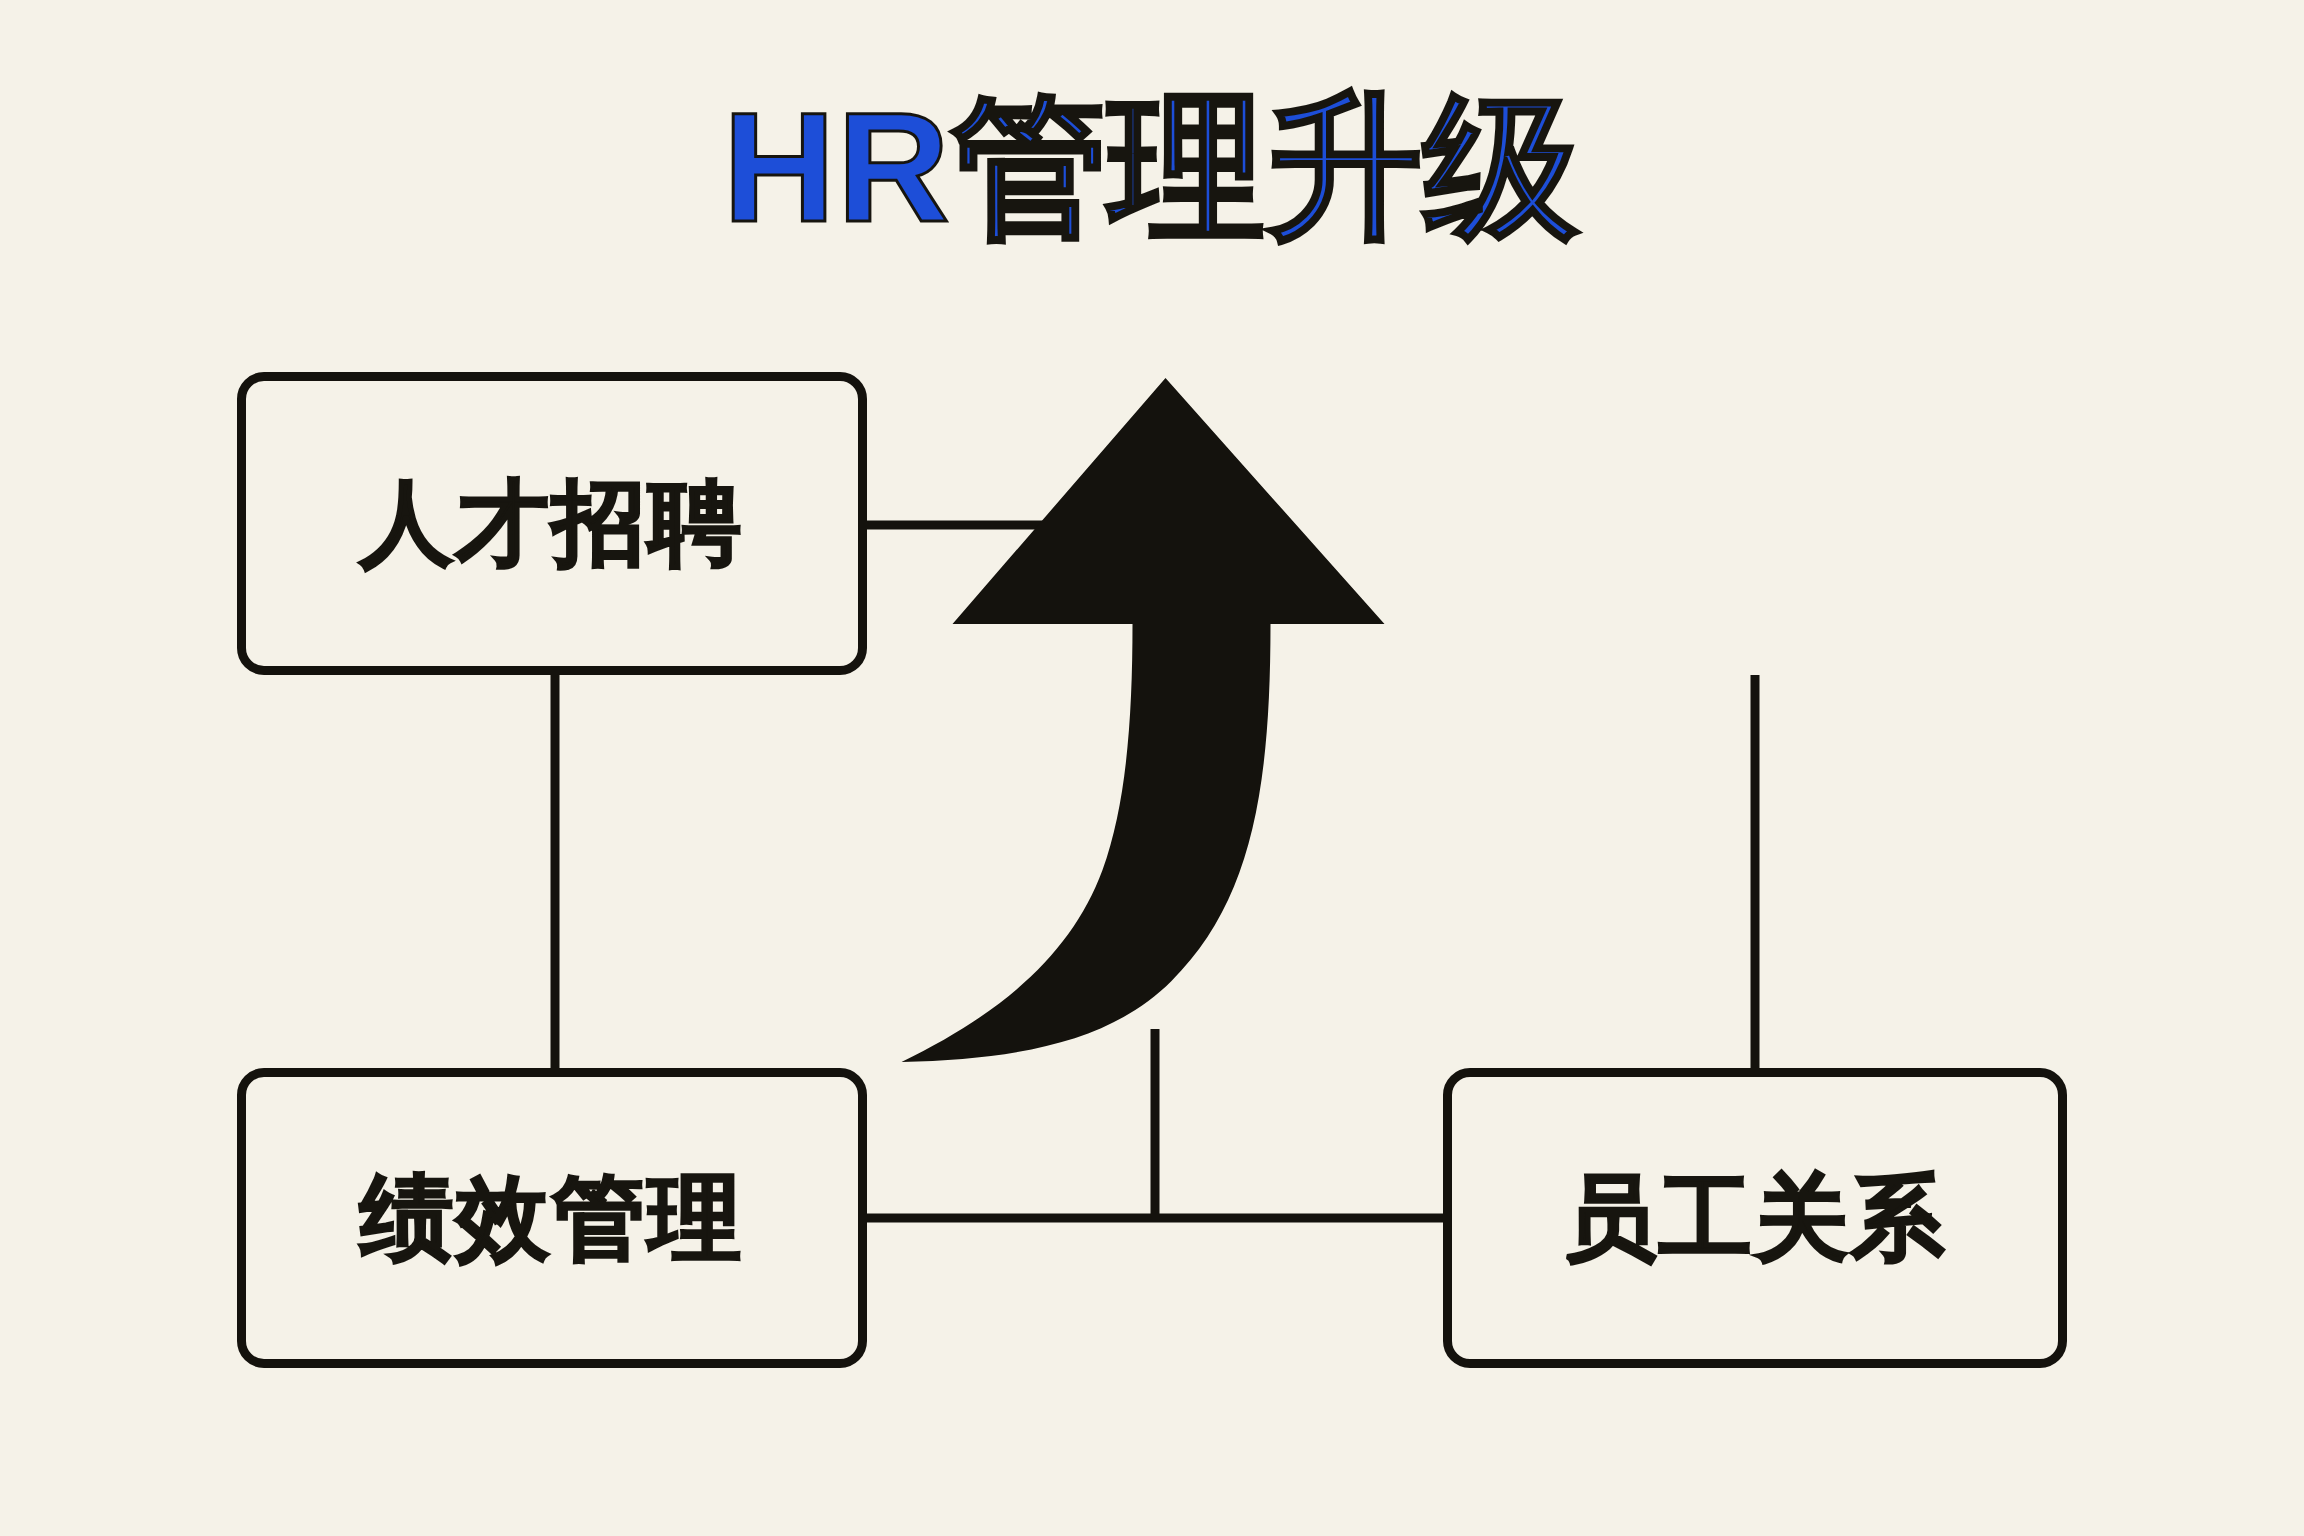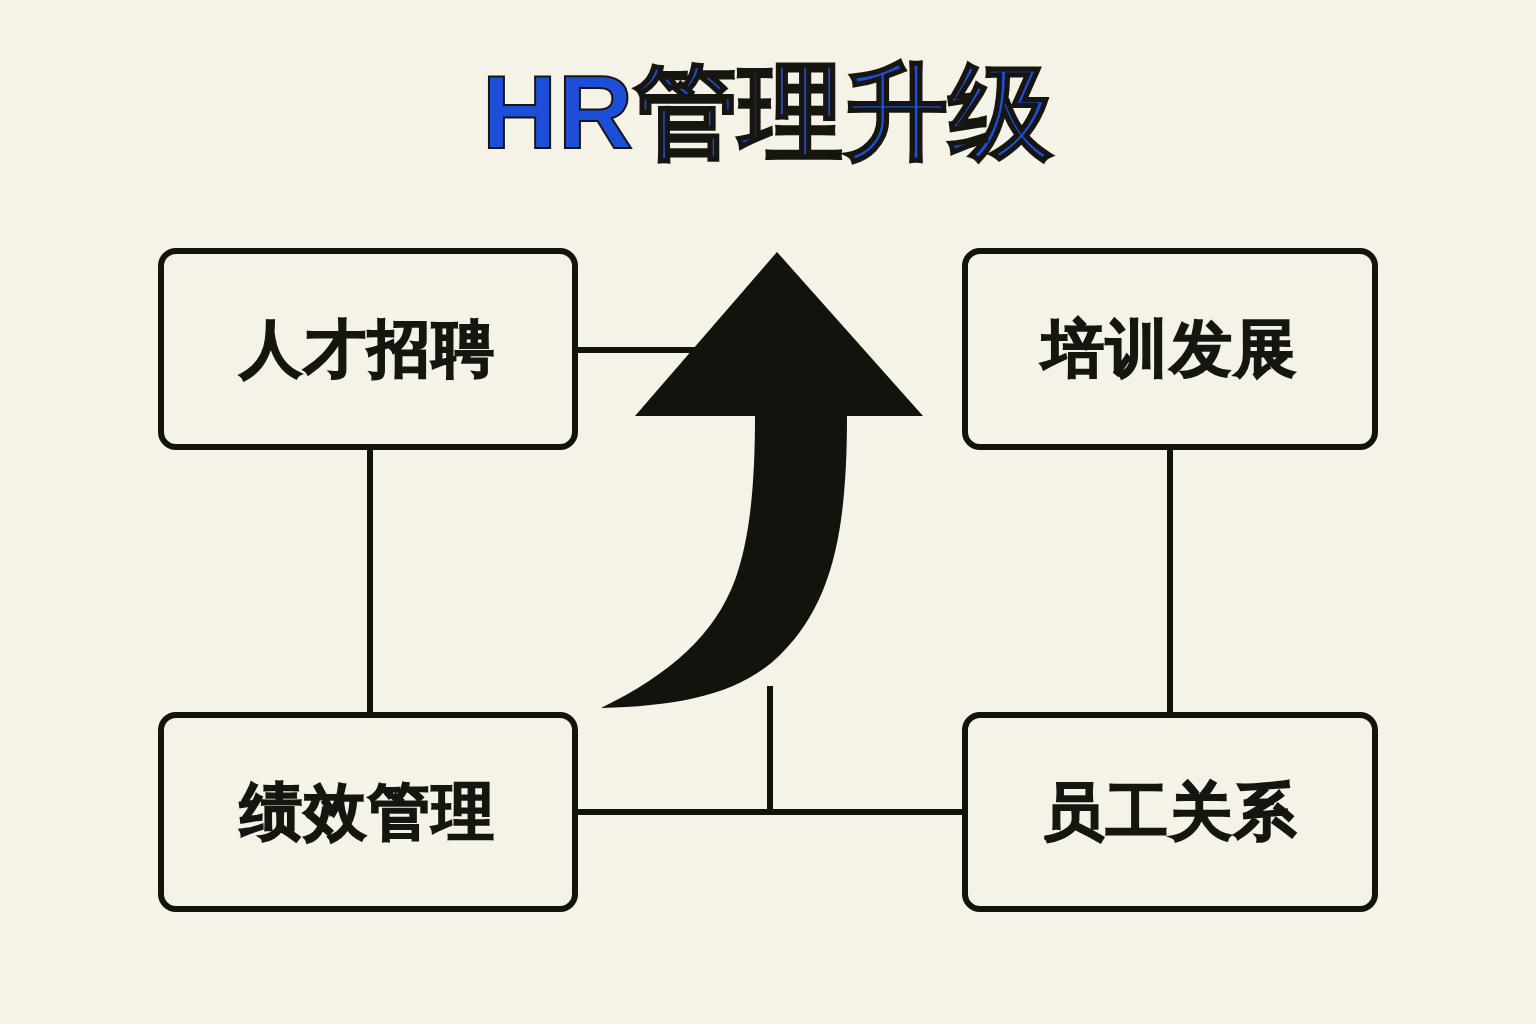--- a/index.html
+++ b/index.html
@@ -107,23 +107,20 @@
         C 176,306 180,248 180,186
         L 60,186
         Z"></path>
     </svg>
   </div>
 
   <div class="node" id="node-tl">
     <span class="node-label">人才招聘</span>
   </div>
 
-  <div class="node" id="node-tr">
-    <span class="node-label">培训发展</span>
-  </div>
 
   <div class="node" id="node-br">
     <span class="node-label">员工关系</span>
   </div>
 
   <div class="node" id="node-bl">
     <span class="node-label">绩效管理</span>
   </div>
 
 </div>

